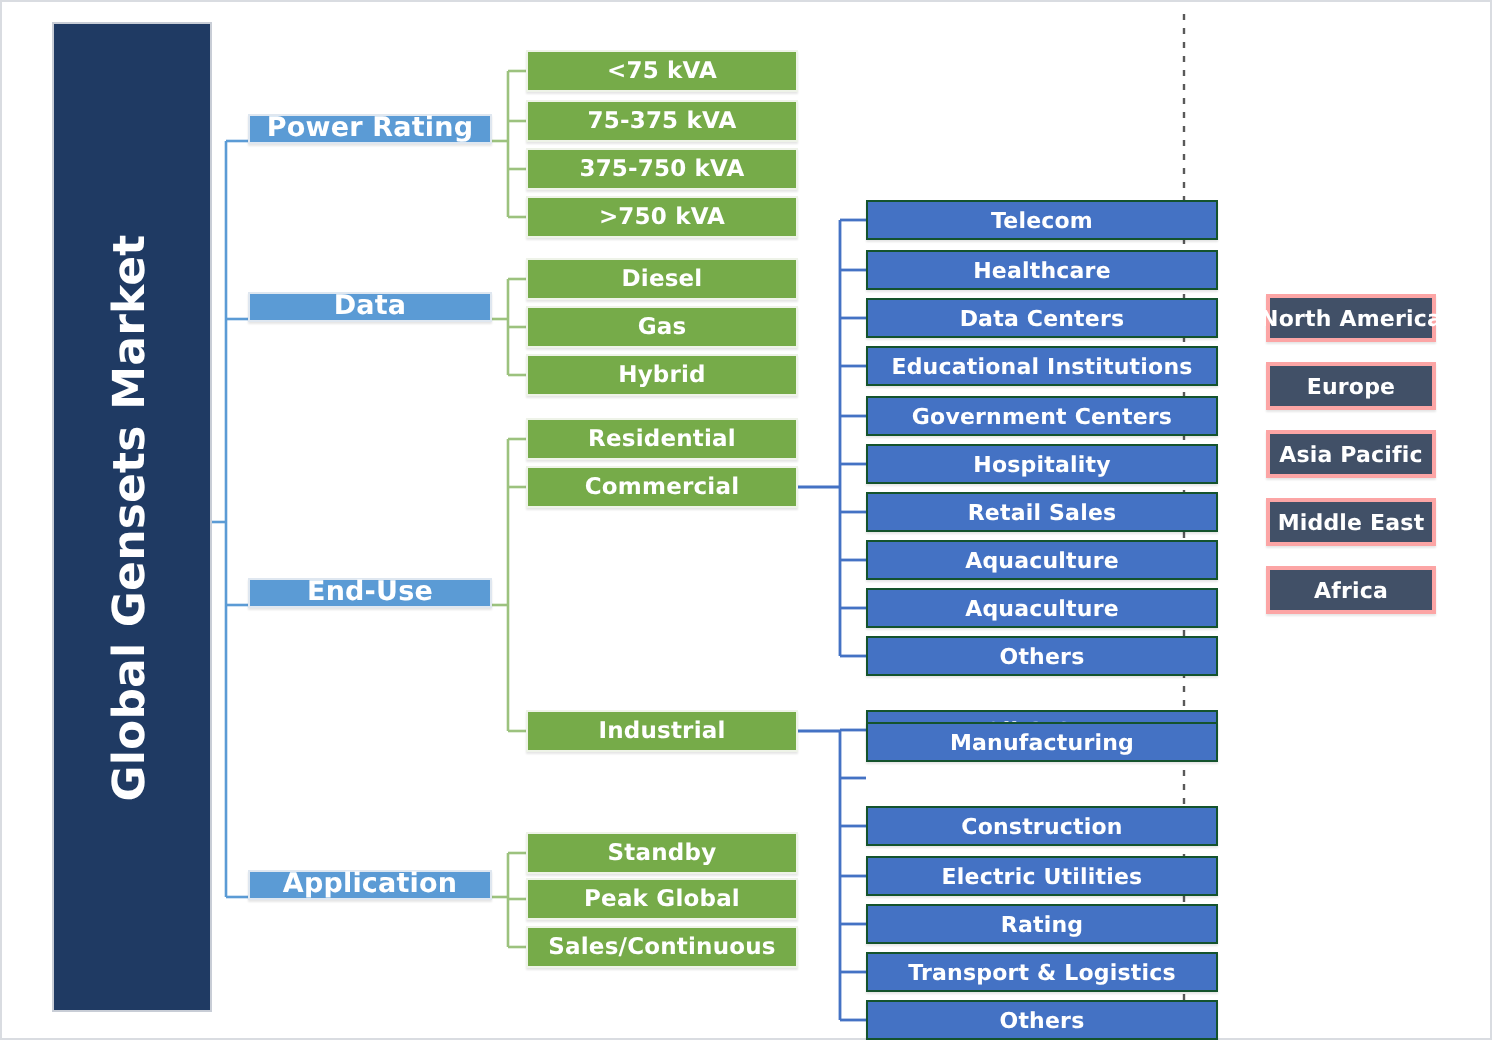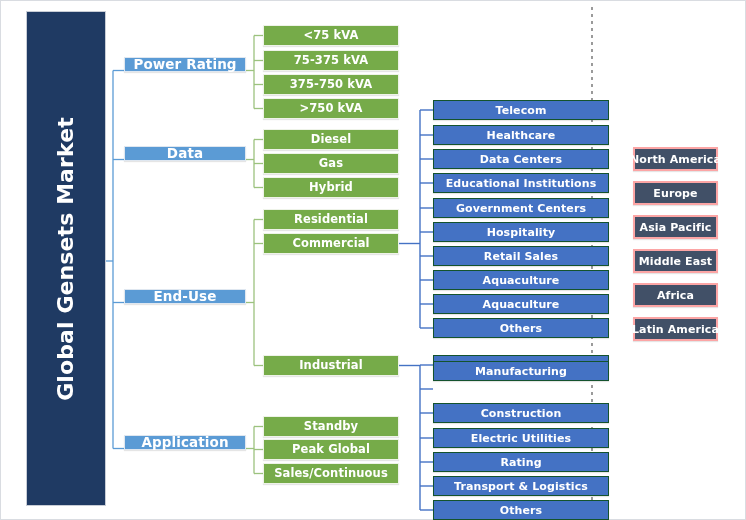--- a/index.html
+++ b/index.html
@@ -277,17 +277,14 @@
     </div>
   <div class="box reg" style="top:214px">
       <span>Asia Pacific</span>
     </div>
   <div class="box reg" style="top:248px">
       <span>Middle East</span>
     </div>
   <div class="box reg" style="top:282px">
       <span>Africa</span>
     </div>
-  <div class="box reg" style="top:316px">
-      <span>Latin America</span>
-    </div>
 
 </div>
 
 </body></html>

